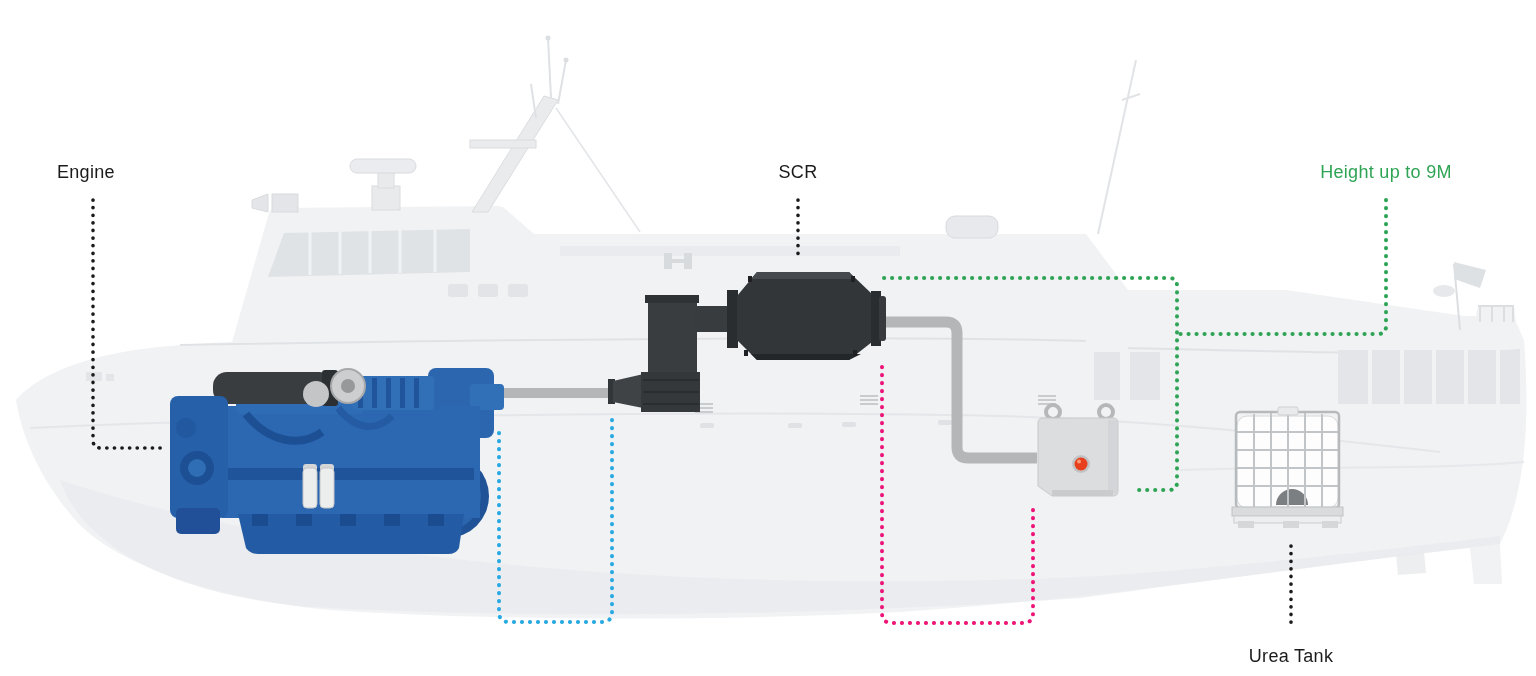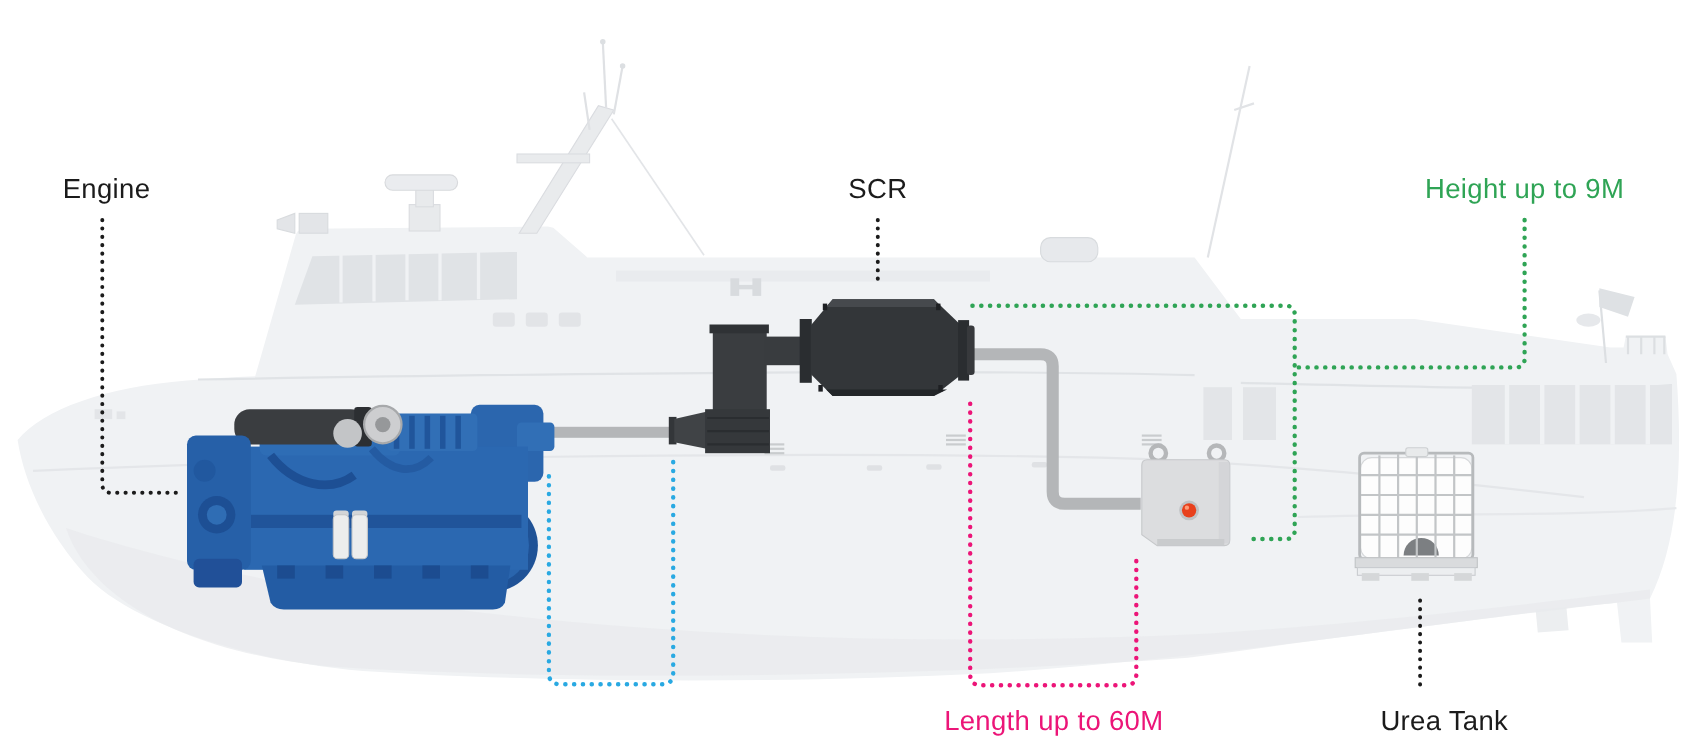--- a/index.html
+++ b/index.html
@@ -1,19 +1,19 @@
 <!DOCTYPE html>
 <html><head>
 <meta charset="utf-8">
 <style>
   html,body{margin:0;padding:0;background:#ffffff;}
   #stage{position:relative;width:1536px;height:676px;background:#ffffff;overflow:hidden;
          font-family:"Liberation Sans",sans-serif;}
   #stage svg{position:absolute;left:0;top:0;}
-  .lbl{position:absolute;font-size:25px;letter-spacing:.3px;white-space:nowrap;line-height:30px;}
+  .lbl{position:absolute;font-size:18px;letter-spacing:.3px;white-space:nowrap;line-height:30px;}
   .lbl.center{transform:translateX(-50%);}
 </style>
 </head>
 <body>
 
 <div id="stage">
 
 <svg width="1536" height="676" viewBox="0 0 1536 676">
 
   <g>
@@ -256,17 +256,16 @@
   </g>
 </svg>
 
   <div class="lbl" style="left: 57px; top: 157px; color: rgb(27, 27, 27);">Engine</div>
 
   <div class="lbl center" style="left: 798px; top: 157px; color: rgb(27, 27, 27);">SCR</div>
 
   <div class="lbl center" style="left: 1386px; top: 157px; color: rgb(47, 164, 85);">Height up to 9M</div>
 
 
-  <div class="lbl center" style="left: 958px; top: 641px; color: rgb(236, 21, 120);">Length up to 60M</div>
-
-  <div class="lbl center" style="left: 1291px; top: 641px; color: rgb(27, 27, 27); margin-left: 22px;">Urea Tank</div>
+
+  <div class="lbl center" style="left: 1291px; top: 641px; color: rgb(27, 27, 27);">Urea Tank</div>
 
 </div>
 
 </body></html>

